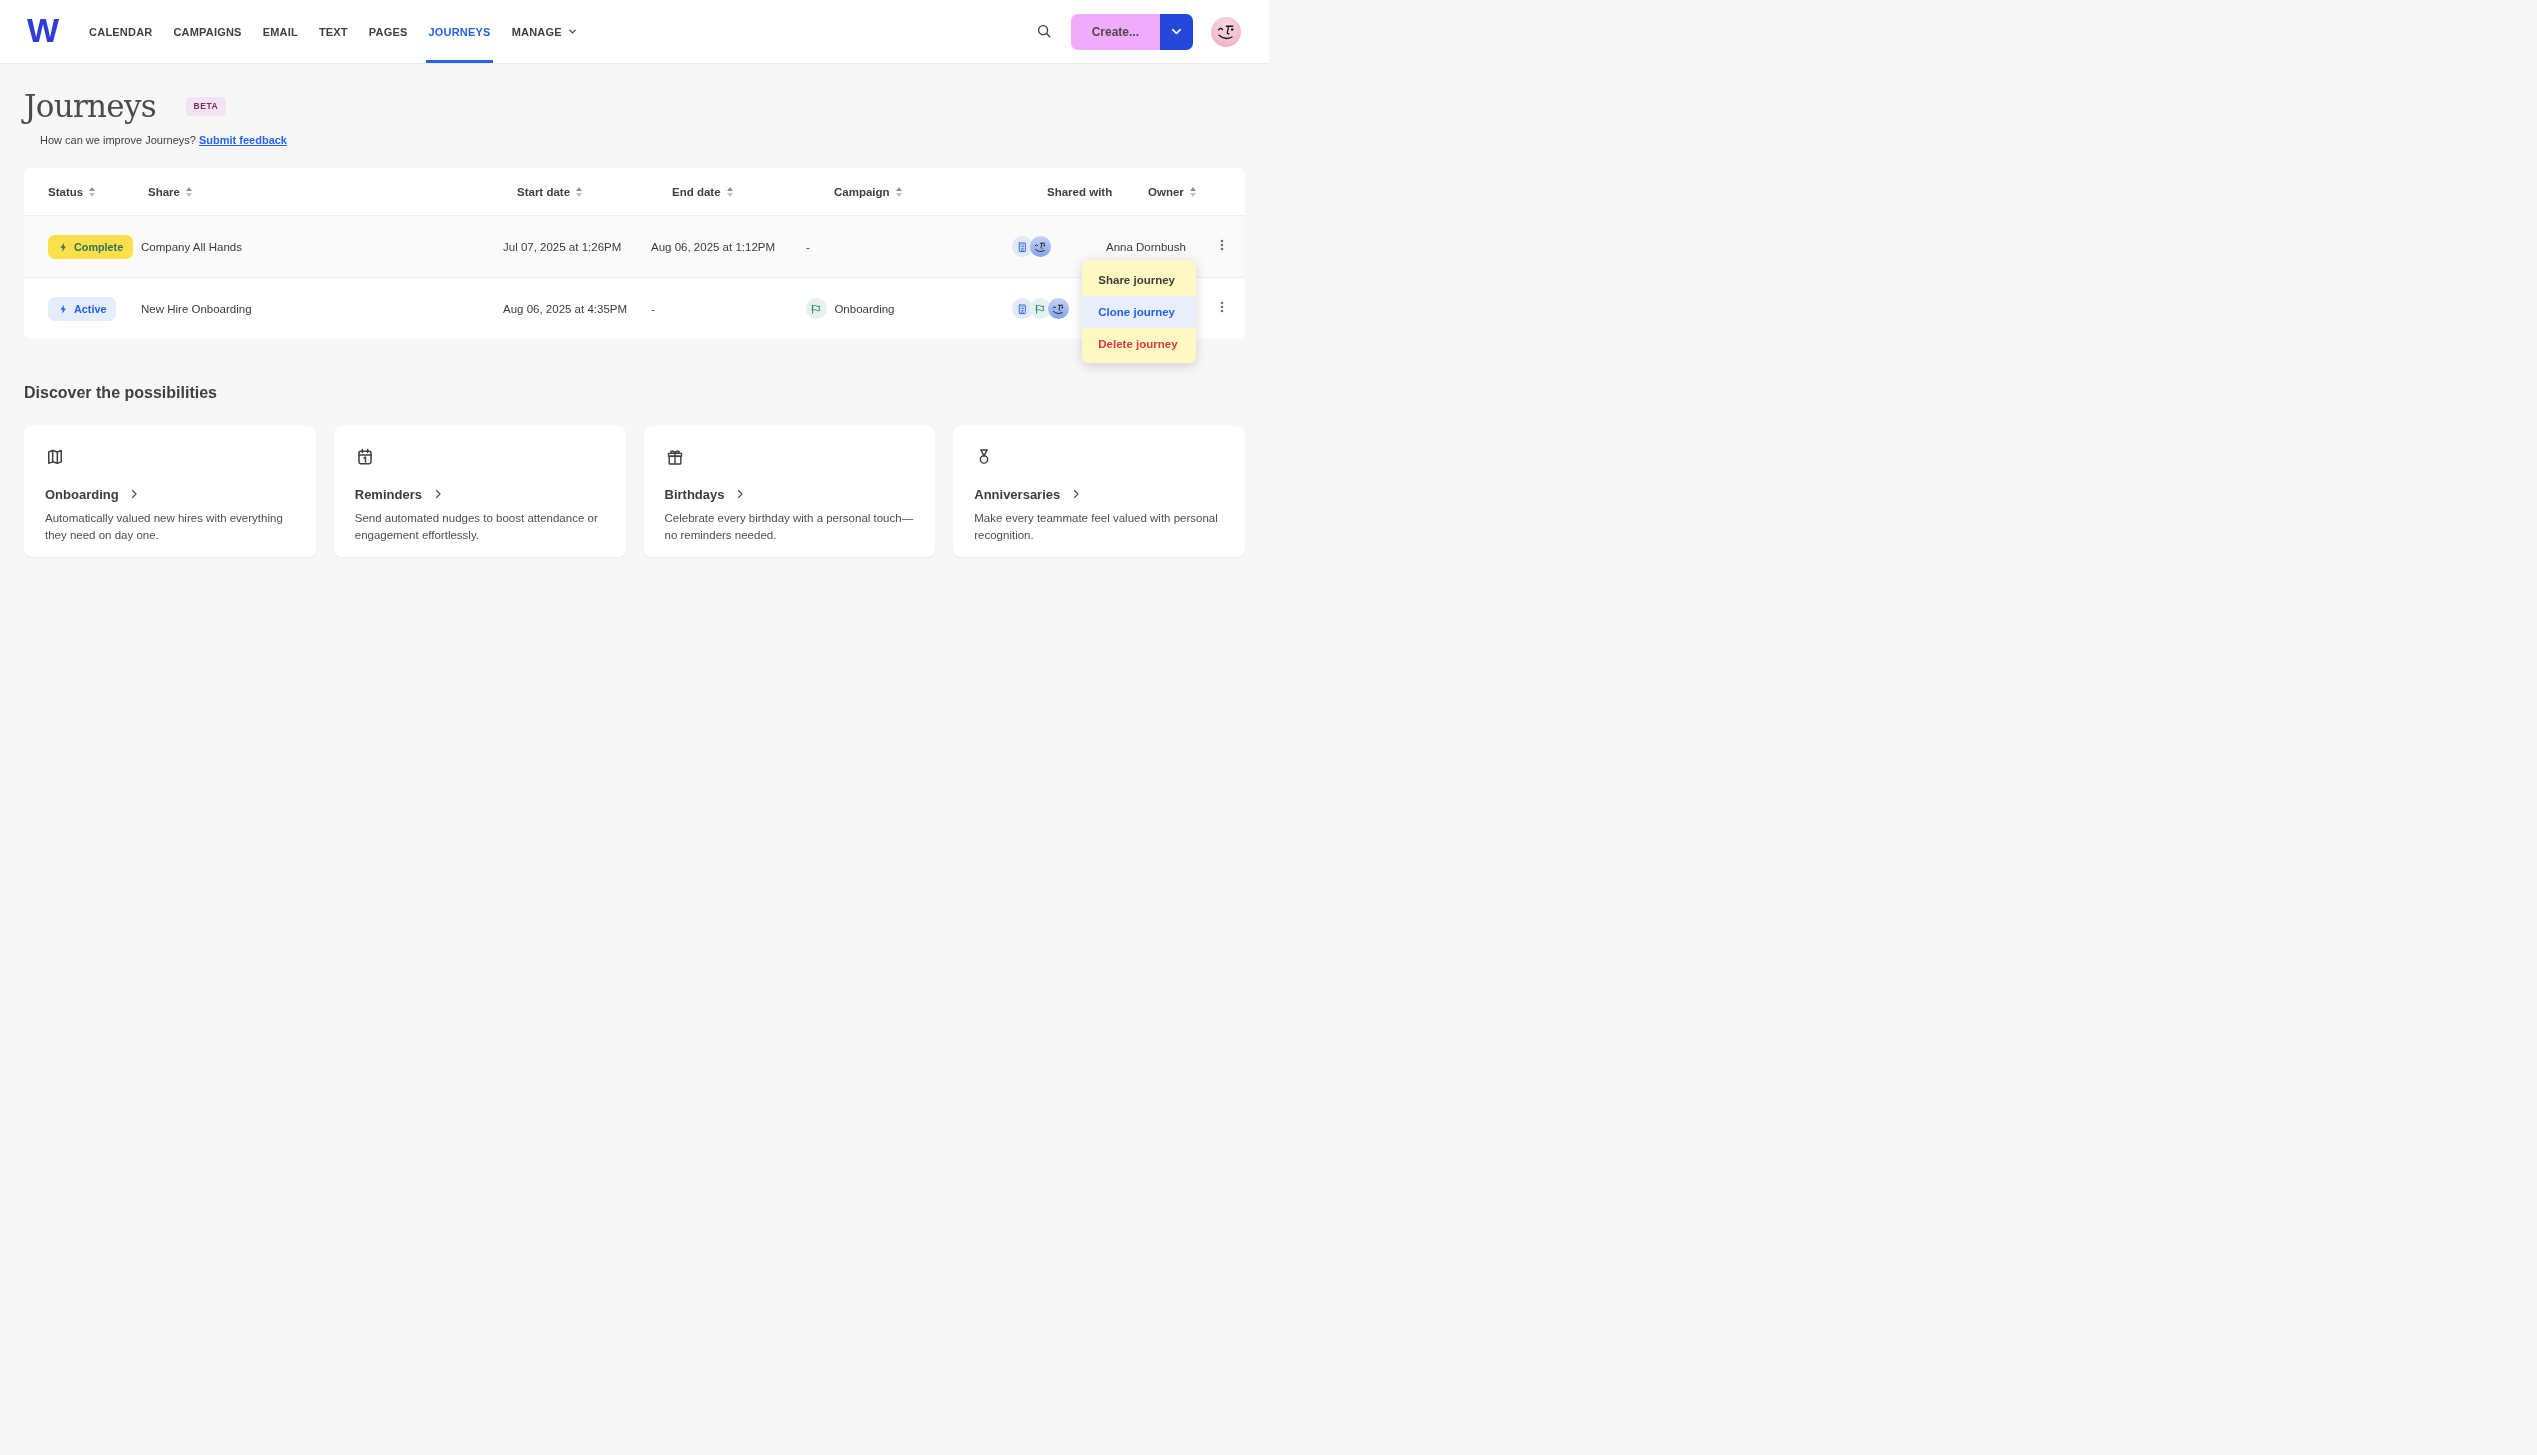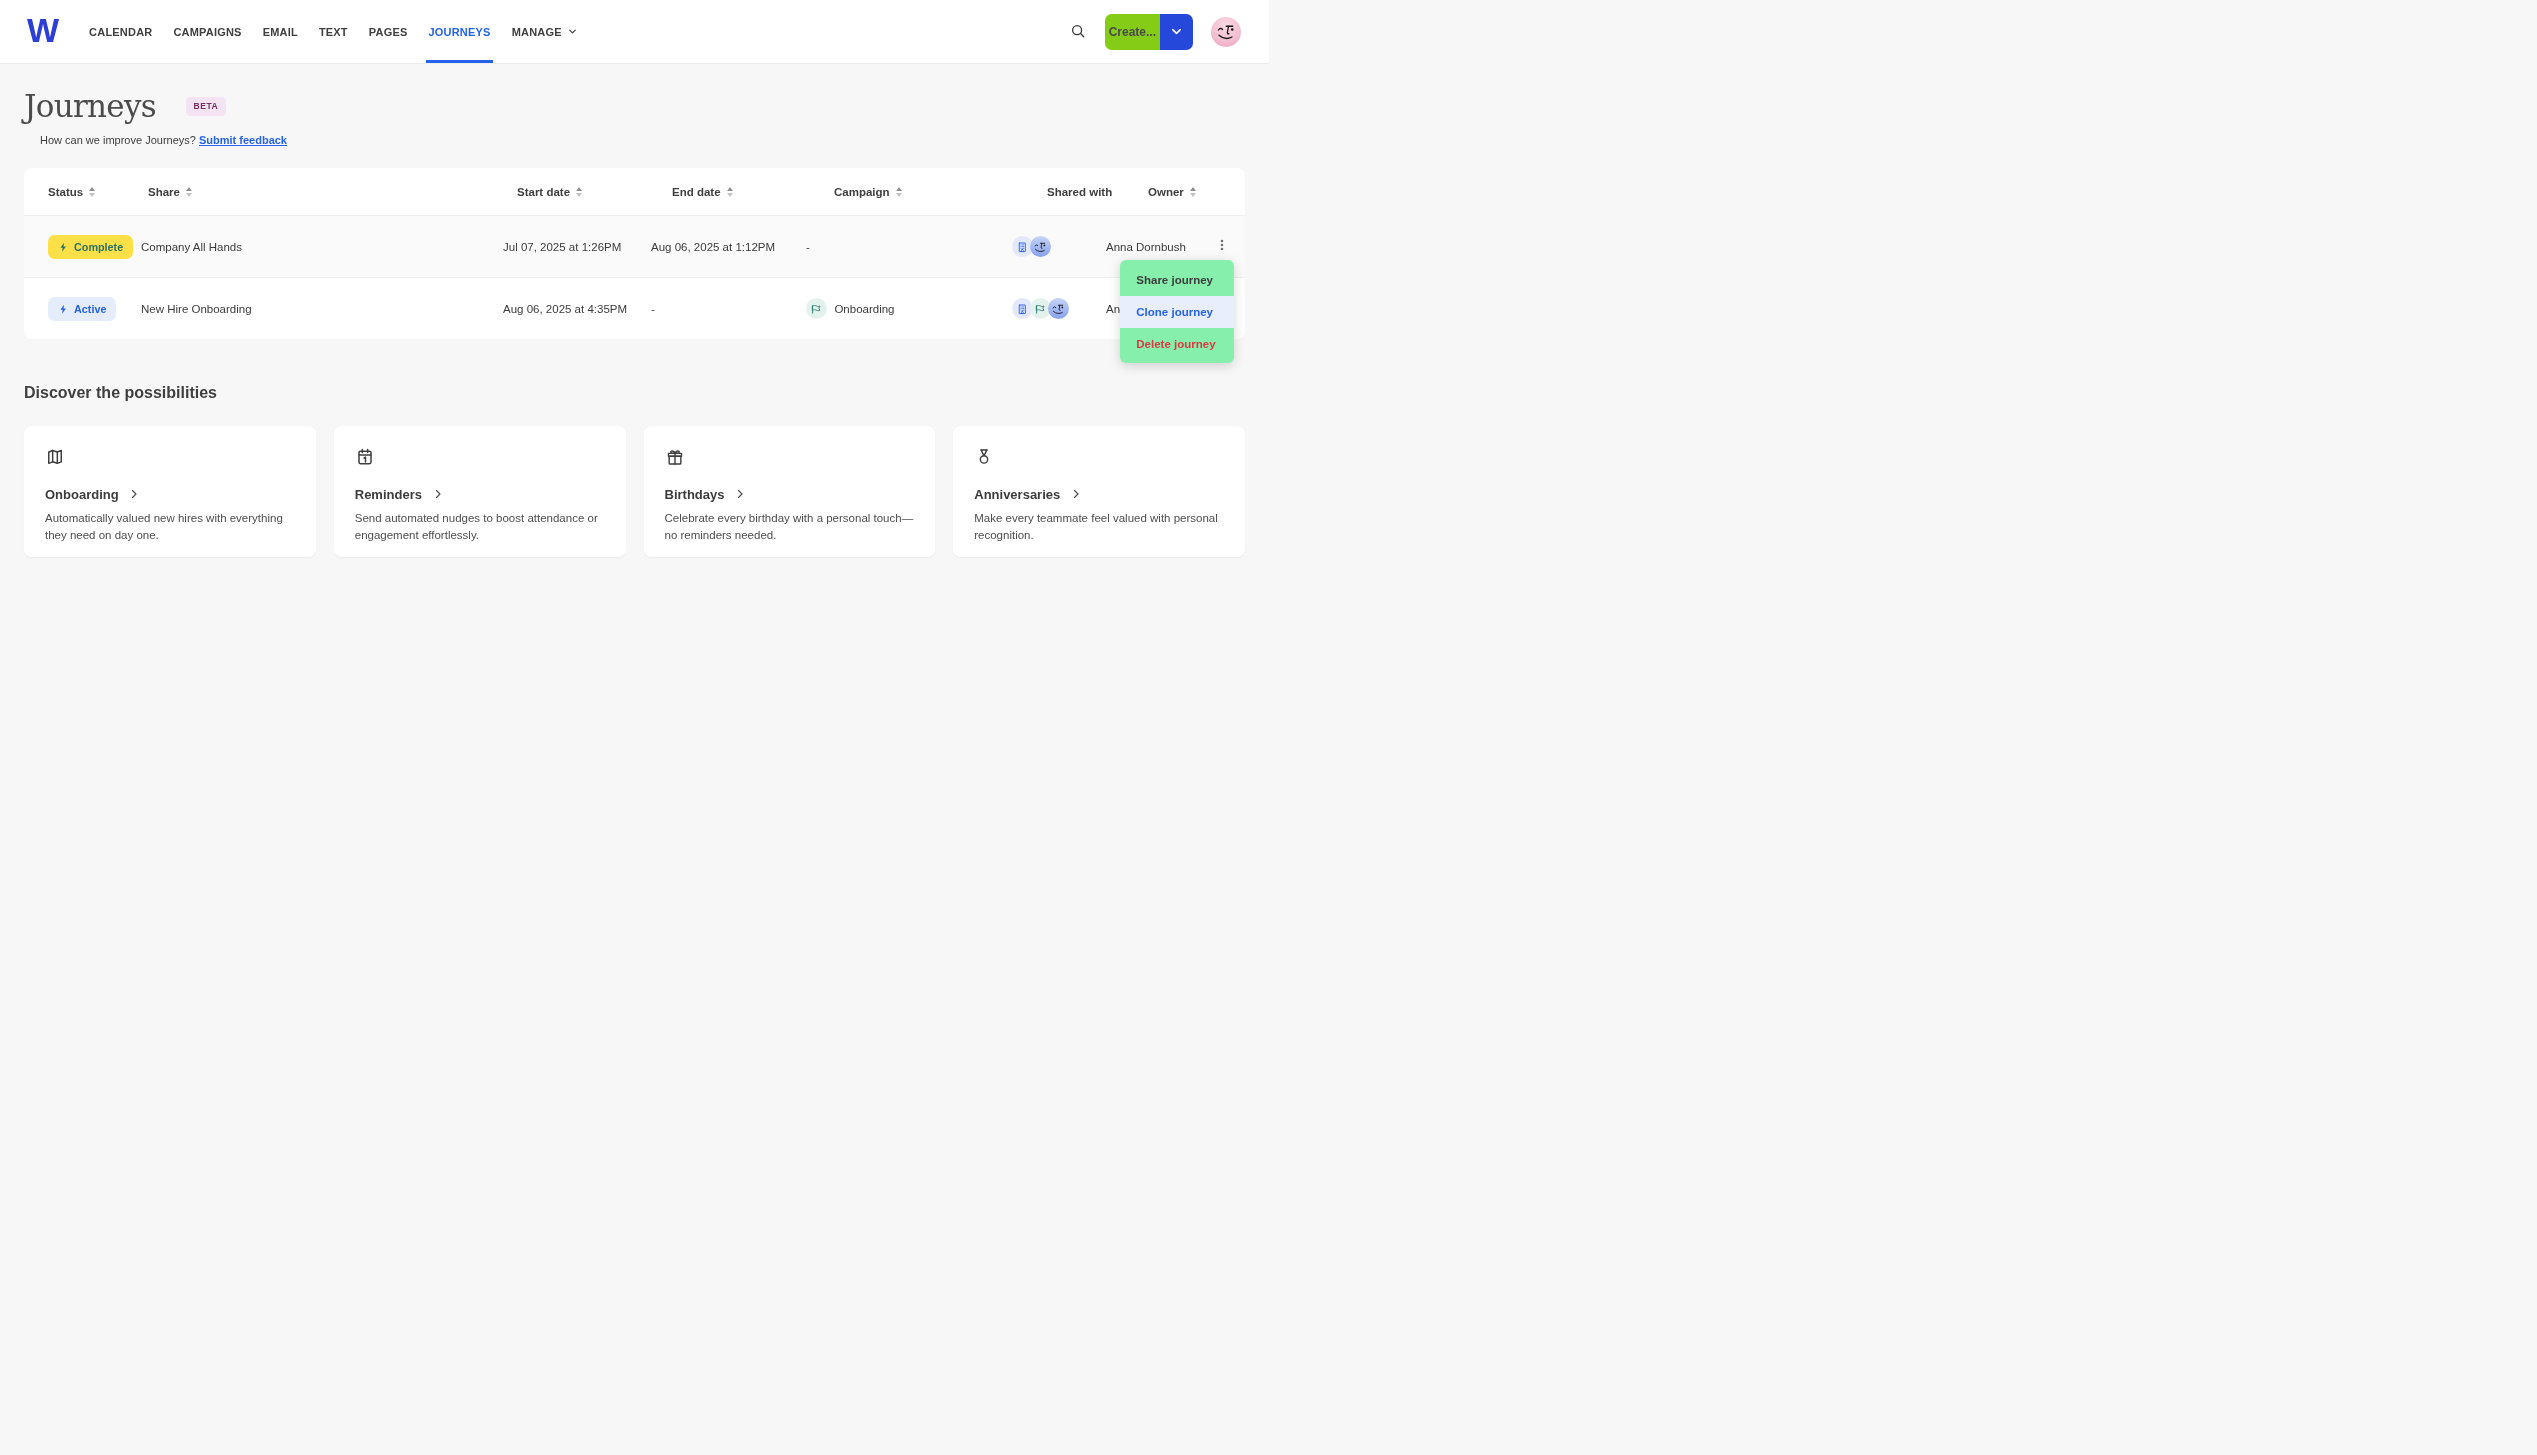--- a/index.html
+++ b/index.html
@@ -16,22 +16,22 @@
   .nav-item{font-size:11px;font-weight:700;color:#3f3f3f;letter-spacing:0.2px;
     display:flex;align-items:center;gap:5.2px;position:relative;cursor:pointer;}
   .nav-item.active{color:#2563eb;}
   .nav-item.active::after{content:"";position:absolute;left:-2.2px;right:-2.2px;bottom:0;
     height:3px;background:#2563eb;}
   .nav-right{margin-left:auto;display:flex;align-items:center;gap:18px;}
   .icon{display:inline-flex;align-items:center;justify-content:center;}
   .icon svg{display:block;}
   .search-btn{cursor:pointer;color:#3a3a3a;}
   .split-btn{display:flex;height:36px;border-radius:6.7px;overflow:hidden;}
-  .split-main{background:#84cc16;color:#4a4a4a;font-size:12px;font-weight:600;
-    padding:0 4px;display:flex;align-items:center;cursor:pointer;border:none;}
+  .split-main{background:#f0abfc;color:#4a4a4a;font-size:12px;font-weight:600;
+    padding:0 21px;display:flex;align-items:center;cursor:pointer;border:none;}
   .split-caret{width:33px;background:#2547da;display:flex;align-items:center;
     justify-content:center;color:#fff;cursor:pointer;border:none;}
   .avatar{width:30px;height:30px;border-radius:50%;cursor:pointer;
     background:radial-gradient(circle at 50% 28%,#f9d9e3,#f3bcd0 62%,#eb9fbe);
     display:flex;align-items:center;justify-content:center;color:#161616;}
   
   main{padding:0 24px;}
   .page-head{display:flex;justify-content:space-between;align-items:flex-start;margin-top:24px;}
   .title-row{display:flex;align-items:center;}
   h1{font-family:"DejaVu Serif","Liberation Serif",serif;font-size:31px;font-weight:500;
@@ -72,21 +72,21 @@
   .mini-avatar{width:21px;height:21px;border-radius:50%;display:flex;align-items:center;
     justify-content:center;flex:none;}
   .mini-avatar.building{background:#e3e9fb;color:#2563eb;}
   .mini-avatar.flag{background:#e4f2ed;color:#2e8376;}
   .mini-avatar.face{background:linear-gradient(180deg,#c6d4f7,#86a1ee);color:#141414;}
   .shared-stack{display:flex;}
   .shared-stack .mini-avatar{margin-left:-3px;}
   .shared-stack .mini-avatar:first-child{margin-left:0;}
   .kebab{justify-self:center;cursor:pointer;color:#6f6f6f;padding:3px 4.5px;}
   
-  .context-menu{position:absolute;left:1120px;top:260px;width:114px;background:#86efac;
+  .context-menu{position:absolute;left:1082px;top:260px;width:114px;background:#fef9c3;
     border-radius:6px;box-shadow:0 2.2px 12px rgba(0,0,0,.16);padding:3.7px 0;z-index:10;}
   .menu-item{height:32px;display:flex;align-items:center;padding:0 16.3px;font-size:11.5px;
     font-weight:600;color:#3d3d3d;white-space:nowrap;cursor:pointer;}
   .menu-item.primary-highlighted{background:#e8eefb;color:#2563eb;}
   .menu-item.danger{color:#de3743;}
   
   .discover-heading{margin:45px 0 0 0;font-size:16px;font-weight:700;color:#3f3f3f;}
   .cards{display:grid;grid-template-columns:repeat(4,1fr);gap:18px;margin-top:24px;}
   .card{background:#fff;border-radius:7.4px;padding:21px;height:131px;cursor:pointer;
     box-shadow:0 0.7px 1.5px rgba(0,0,0,.05);}

